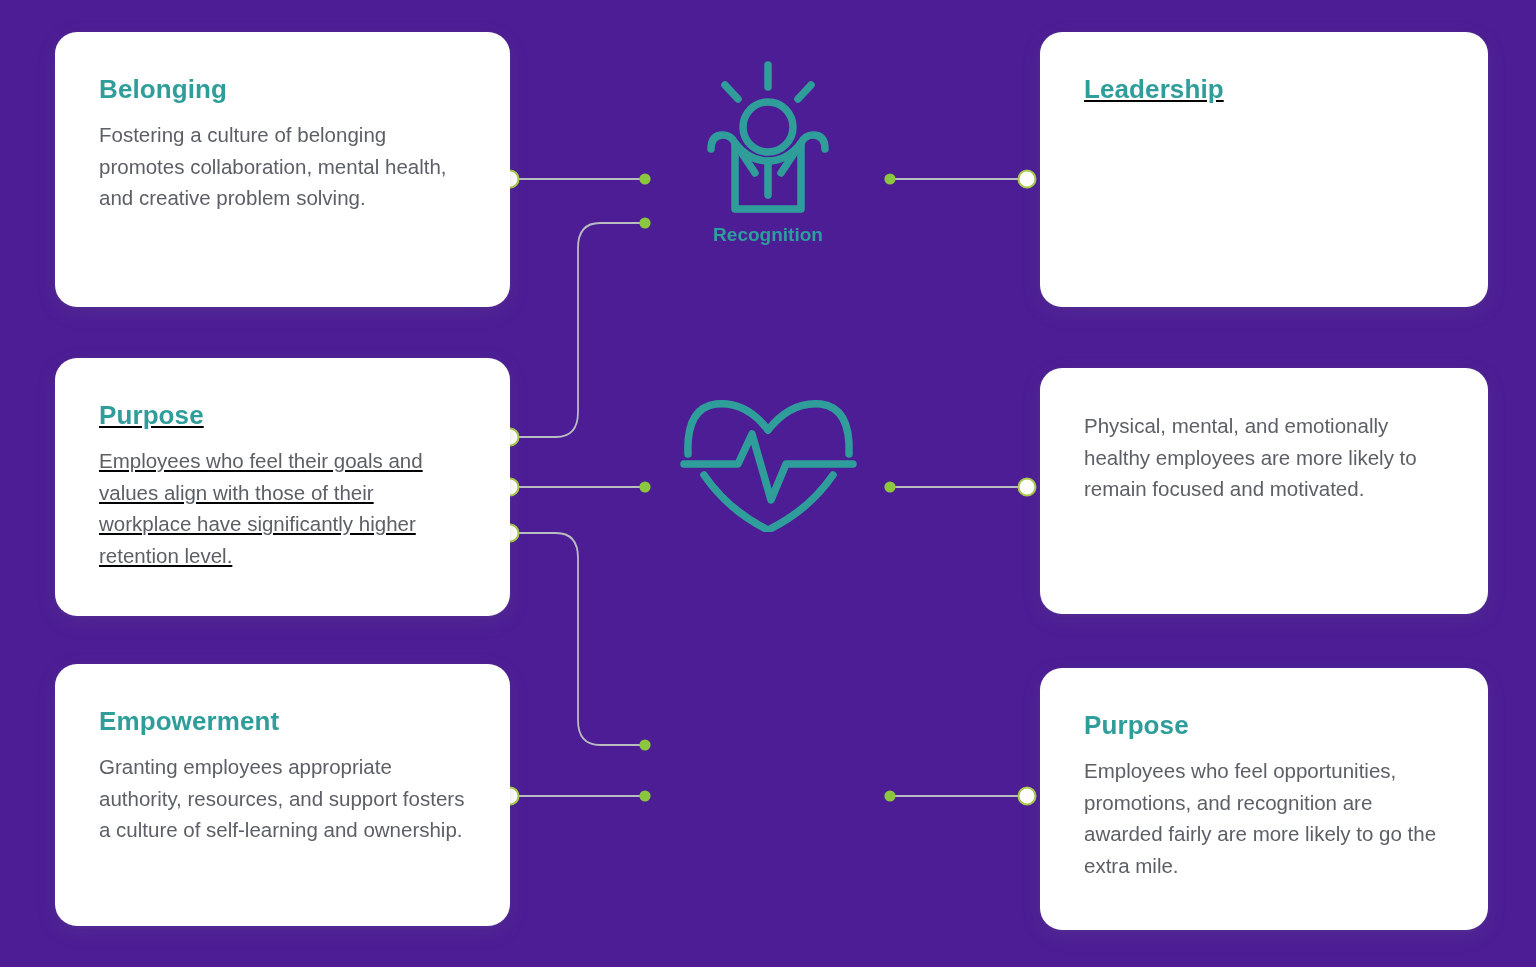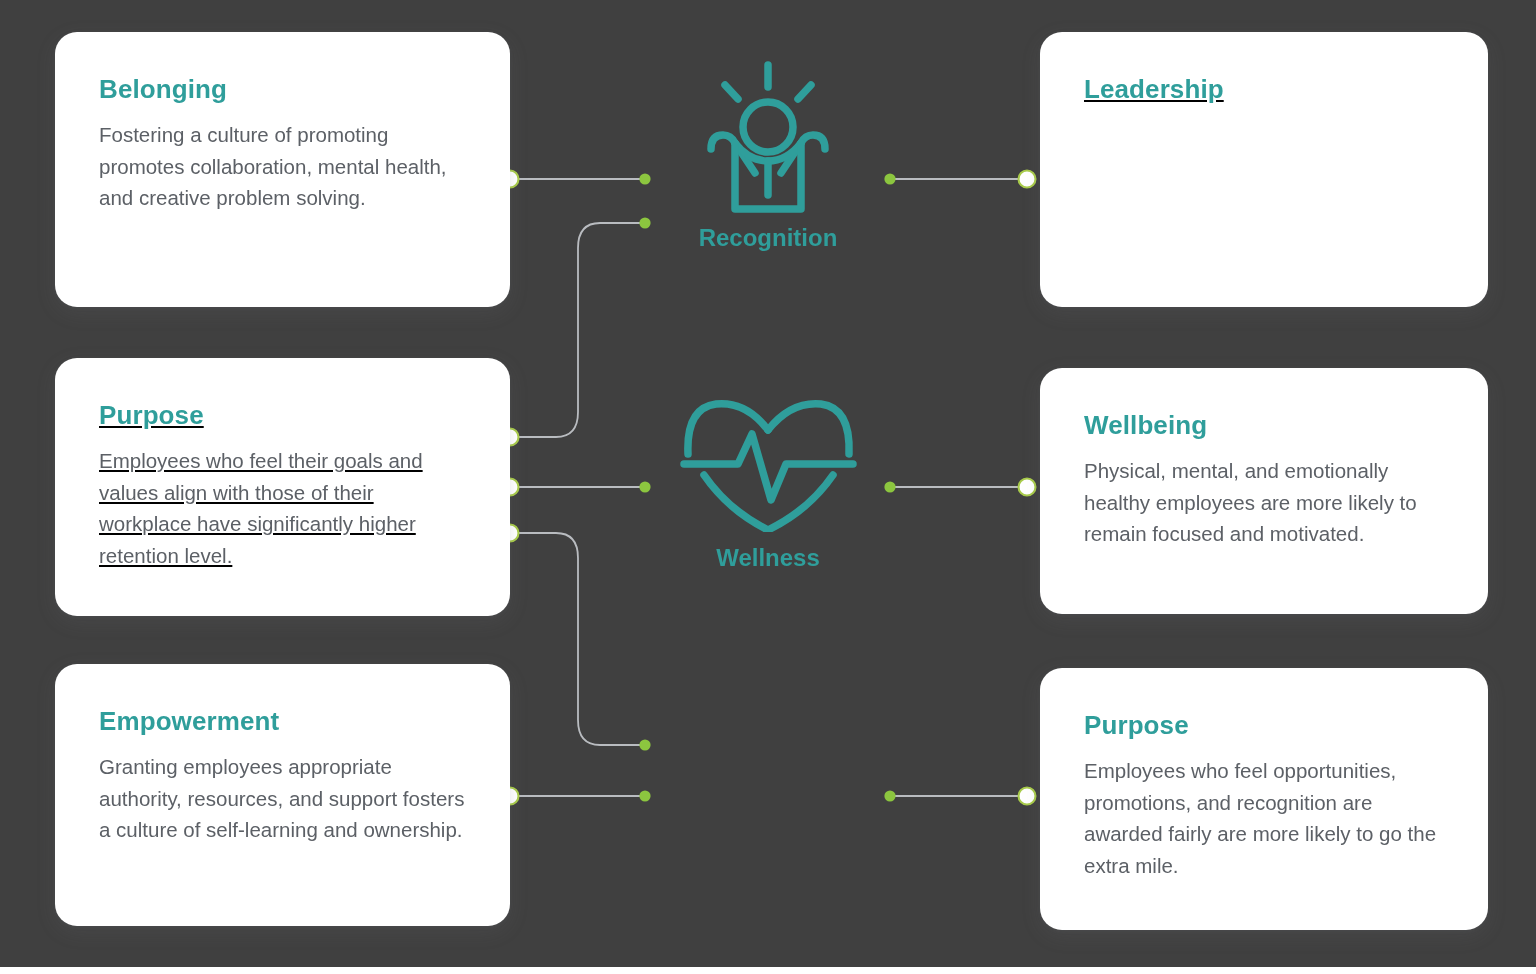--- a/index.html
+++ b/index.html
@@ -7,21 +7,21 @@
     padding: 0;
     background: #ffffff;
   }
   body {
     font-family: "Liberation Sans", sans-serif;
   }
   #stage {
     position: relative;
     width: 1536px;
     height: 967px;
-    background: #404040;
+    background: #4c1d95;
     overflow: hidden;
   }
 
   
   #connectors {
     position: absolute;
     left: 0;
     top: 0;
     width: 1536px;
     height: 974px;
@@ -70,21 +70,21 @@
     text-align: center;
     z-index: 2;
   }
   .pillar-icon {
     height: 170px;
     display: flex;
     align-items: center;
     justify-content: center;
   }
   .pillar-label {
-    font-size: 24px;
+    font-size: 19px;
     font-weight: bold;
     color: #2f9e9b;
     margin-top: 2px;
   }
   .pillar-recognition { left: 638px; top: 52px; }
   .pillar-wellness    { left: 638px; top: 372px; }
   .pillar-rewards     { left: 638px; top: 678px; }
 </style>
 </head>
 <body>
@@ -130,21 +130,21 @@
       <circle cx="645" cy="796" r="5.6"></circle>
       <circle cx="890" cy="179" r="5.6"></circle>
       <circle cx="890" cy="487" r="5.6"></circle>
       <circle cx="890" cy="796" r="5.6"></circle>
     </g>
   </svg>
 
   <div class="card card-belonging">
     <div class="card-inner">
       <h3 class="card-title">Belonging</h3>
-      <p class="card-body">Fostering a culture of promoting promotes collaboration, mental health, and creative problem solving.</p>
+      <p class="card-body">Fostering a culture of belonging promotes collaboration, mental health, and creative problem solving.</p>
     </div>
   </div>
 
   <div class="card card-purpose">
     <div class="card-inner">
       <h3 class="card-title">Purpose</h3>
       <p class="card-body">Employees who feel their goals and values align with those of their workplace have significantly higher retention level.</p>
     </div>
   </div>
 
@@ -156,21 +156,20 @@
   </div>
 
   <div class="card card-leadership">
     <div class="card-inner">
       <h3 class="card-title">Leadership</h3>
     </div>
   </div>
 
   <div class="card card-wellbeing">
     <div class="card-inner">
-      <h3 class="card-title">Wellbeing</h3>
       <p class="card-body">Physical, mental, and emotionally healthy employees are more likely to remain focused and motivated.</p>
     </div>
   </div>
 
   <div class="card card-equity">
     <div class="card-inner">
       <h3 class="card-title">Purpose</h3>
       <p class="card-body">Employees who feel opportunities, promotions, and recognition are awarded fairly are more likely to go the extra mile.</p>
     </div>
   </div>
@@ -203,17 +202,16 @@
 
         <path d="M 173 72 Q 175 26 145 22 Q 115 19 92 48"></path>
 
         <path d="M 28 93 Q 52 128 92 148"></path>
 
         <path d="M 157 93 Q 133 128 92 148"></path>
 
         <path d="M 8 82 L 62 82 L 76 52 L 95 118 L 110 82 L 177 82"></path>
       </svg>
     </div>
-    <div class="pillar-label">Wellness</div>
   </div>
 
 
 </div>
 
 </body></html>

